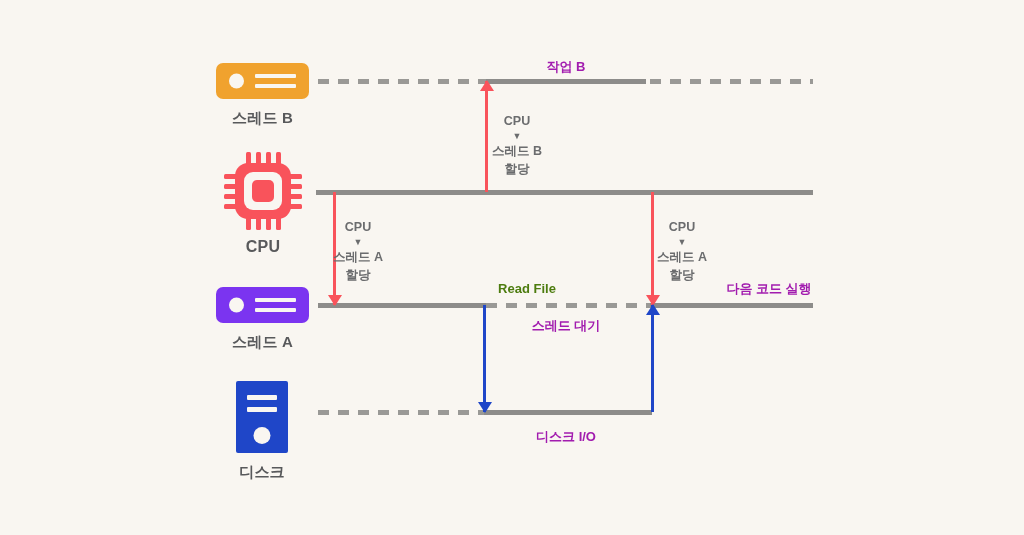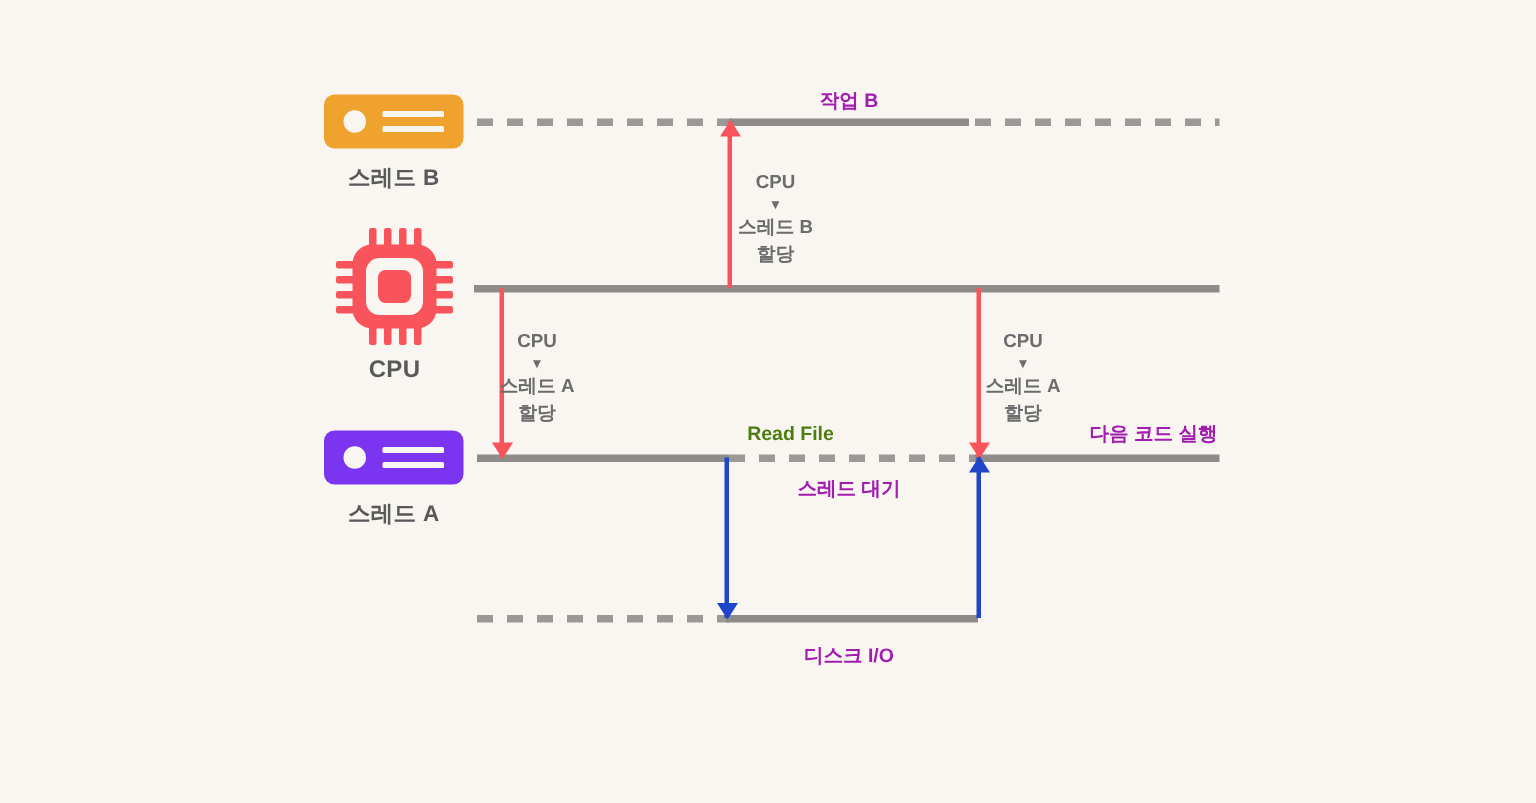--- a/index.html
+++ b/index.html
@@ -105,20 +105,28 @@
 
   <div class="node" style="left:216px;top:287px;">
     <div class="srv" style="background:#7B34F0;">
       <div class="dot"></div>
       <div class="ln a"></div>
       <div class="ln b"></div>
     </div>
     <div class="caption" style="top:46px;">스레드 A</div>
   </div>
 
+  <div class="node" style="left:236px;top:381px;">
+    <div class="disk">
+      <div class="ln a"></div>
+      <div class="ln b"></div>
+      <div class="dot"></div>
+    </div>
+    <div class="caption" style="top:82px;">디스크</div>
+  </div>
 
   <div class="seg dash" style="left:318px;top:79px;width:170px;"></div>
   <div class="seg solid" style="left:486px;top:79px;width:160px;"></div>
   <div class="seg dash" style="left:650px;top:79px;width:163px;"></div>
 
   <div class="seg solid" style="left:316px;top:190px;width:497px;"></div>
 
   <div class="seg solid" style="left:318px;top:303px;width:168px;"></div>
   <div class="seg dash" style="left:486px;top:303px;width:166px;"></div>
   <div class="seg solid" style="left:650px;top:303px;width:163px;"></div>

